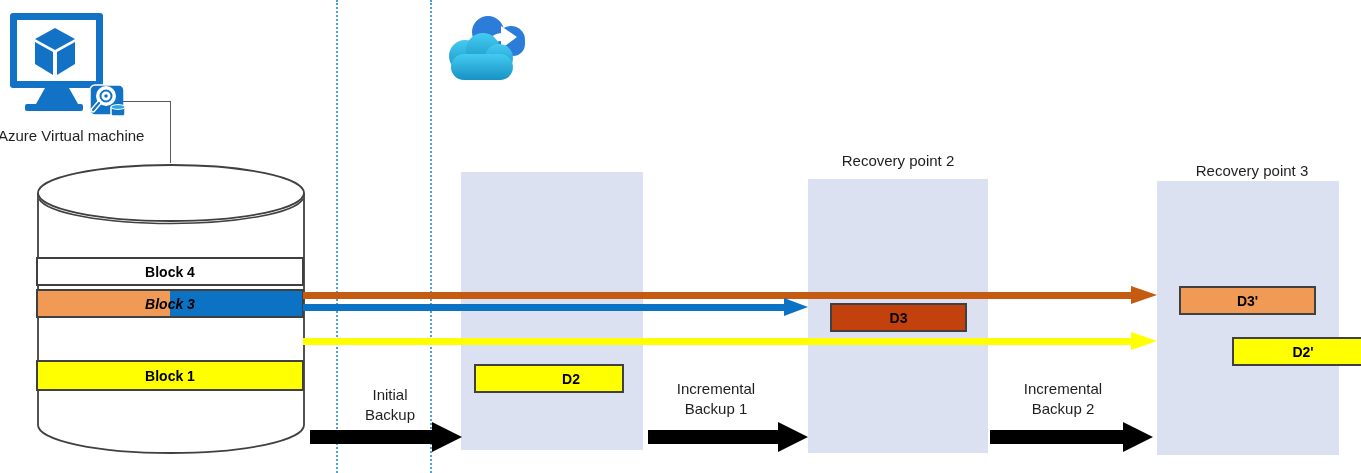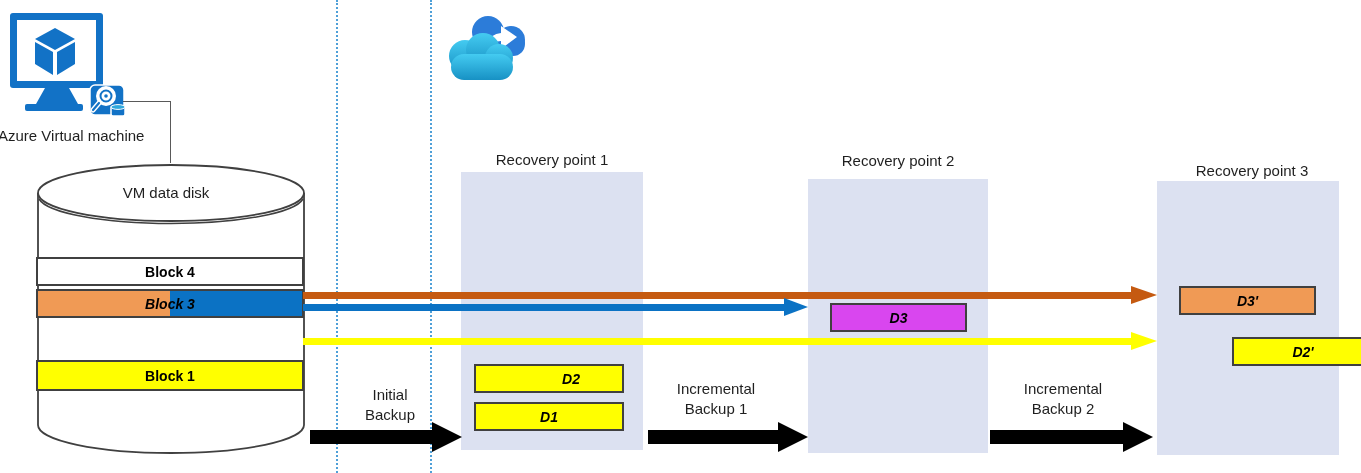--- a/index.html
+++ b/index.html
@@ -7,24 +7,24 @@
           font-family:"Liberation Sans",sans-serif;}
   .abs{position:absolute;}
   .dotline{position:absolute;top:0;height:473px;width:0;border-left:2px dotted #4FA0D8;}
   .lbl{position:absolute;font-size:15px;line-height:1.3;color:#1f1f1f;text-align:center;}
   .ln{display:block;}
   .rp-box{position:absolute;background:#DCE1F1;}
   .rp-title{position:absolute;font-size:15px;color:#1f1f1f;text-align:center;}
   .block{position:absolute;border:2px solid #404040;display:flex;align-items:center;justify-content:center;
          font-weight:bold;font-size:14px;color:#000;box-sizing:border-box;}
   .dbox{position:absolute;border:2px solid #404040;display:flex;align-items:center;justify-content:center;
-        font-weight:bold;font-size:14px;color:#000;box-sizing:border-box;font-style:italic;}
+        font-weight:bold;font-size:14px;color:#000;box-sizing:border-box;}
   .fill-white{background:#fff;}
   .fill-yellow{background:#FFFF00;}
-  .fill-blue{background:#d946ef;}
+  .fill-blue{background:#c2410c;}
   .fill-orange{background:#F09A55;}
   .fill-split{background:linear-gradient(90deg,#F09A55 0 50%,#0B72C4 50% 100%);font-style:italic;}
   .stem{position:absolute;}
   .head{position:absolute;width:0;height:0;}
   .stem-orange{background:#C55A11;}
   .stem-blue{background:#0B72C4;}
   .stem-yellow{background:#FFFF00;}
   .stem-black{background:#000;}
   .head-orange{border-top:9px solid transparent;border-bottom:9px solid transparent;border-left:26px solid #C55A11;}
   .head-blue{border-top:9px solid transparent;border-bottom:9px solid transparent;border-left:24px solid #0B72C4;}
@@ -37,21 +37,20 @@
 
 <div class="canvas">
 
   <div class="dotline" style="left:336px;"></div>
   <div class="dotline" style="left:430px;"></div>
 
   <div class="rp-box" style="left:461px;top:172px;width:182px;height:278px;"></div>
   <div class="rp-box" style="left:808px;top:179px;width:180px;height:274px;"></div>
   <div class="rp-box" style="left:1157px;top:181px;width:182px;height:274px;"></div>
 
-  <div class="rp-title" style="left:461px;top:151px;width:182px;">Recovery point 1</div>
   <div class="rp-title" style="left:808px;top:152px;width:180px;">Recovery point 2</div>
   <div class="rp-title" style="left:1157px;top:162px;width:190px;">Recovery point 3</div>
 
   <svg class="abs" style="left:5px;top:8px;" width="135" height="115" viewBox="0 0 135 115">
     <rect x="5" y="5" width="93" height="75" rx="3" fill="#1272C6"></rect>
     <rect x="12" y="12" width="79" height="61" fill="#ffffff"></rect>
     <polygon points="50,20 70,31 50,42 30,31" fill="#1272C6"></polygon>
     <polygon points="30,34 48,44 48,67 30,56" fill="#1272C6"></polygon>
     <polygon points="70,34 52,44 52,67 70,56" fill="#1272C6"></polygon>
     <polygon points="40,80 64,80 73,96 31,96" fill="#1272C6"></polygon>
@@ -93,37 +92,35 @@
       <rect x="8" y="44" width="62" height="26" rx="13"></rect>
     </g>
   </svg>
 
   <svg class="abs" style="left:36px;top:160px;" width="270" height="300" viewBox="0 0 270 300">
     <path d="M2,33 L2,265 A133,28 0 0 0 268,265 L268,33" fill="#ffffff" stroke="#404040" stroke-width="1.8"></path>
     <ellipse cx="135" cy="33" rx="133" ry="28" fill="#ffffff" stroke="#404040" stroke-width="1.8"></ellipse>
     <path d="M3,39 A133,28 0 0 0 267,39" fill="none" stroke="#404040" stroke-width="1.5"></path>
   </svg>
 
-  <div class="lbl" style="left:66px;top:183px;width:200px;">VM data disk</div>
 
   <div class="block fill-white" style="left:36px;top:257px;width:268px;height:29px;">Block 4</div>
   <div class="block fill-split" style="left:36px;top:289px;width:268px;height:29px;">Block 3</div>
   <div class="block fill-yellow" style="left:36px;top:360px;width:268px;height:31px;">Block 1</div>
 
   <div class="stem stem-orange" style="left:303px;top:292px;width:828px;height:7px;"></div>
   <div class="head head-orange" style="left:1131px;top:286px;"></div>
 
   <div class="stem stem-blue" style="left:303px;top:304px;width:481px;height:7px;"></div>
   <div class="head head-blue" style="left:784px;top:298px;"></div>
 
   <div class="stem stem-yellow" style="left:303px;top:338px;width:828px;height:7px;"></div>
   <div class="head head-yellow" style="left:1131px;top:332px;"></div>
 
   <div class="dbox fill-yellow" style="left:474px;top:364px;width:150px;height:29px;padding-left:44px;">D2</div>
-  <div class="dbox fill-yellow" style="left:474px;top:402px;width:150px;height:29px;">D1</div>
   <div class="dbox fill-blue" style="left:830px;top:303px;width:137px;height:29px;">D3</div>
   <div class="dbox fill-orange" style="left:1179px;top:286px;width:137px;height:29px;">D3'</div>
   <div class="dbox fill-yellow" style="left:1232px;top:337px;width:142px;height:29px;">D2'</div>
 
   <div class="stem stem-black" style="left:310px;top:430px;width:122px;height:14px;"></div>
   <div class="head head-black" style="left:432px;top:422px;"></div>
 
   <div class="stem stem-black" style="left:648px;top:430px;width:130px;height:14px;"></div>
   <div class="head head-black" style="left:778px;top:422px;"></div>
 

